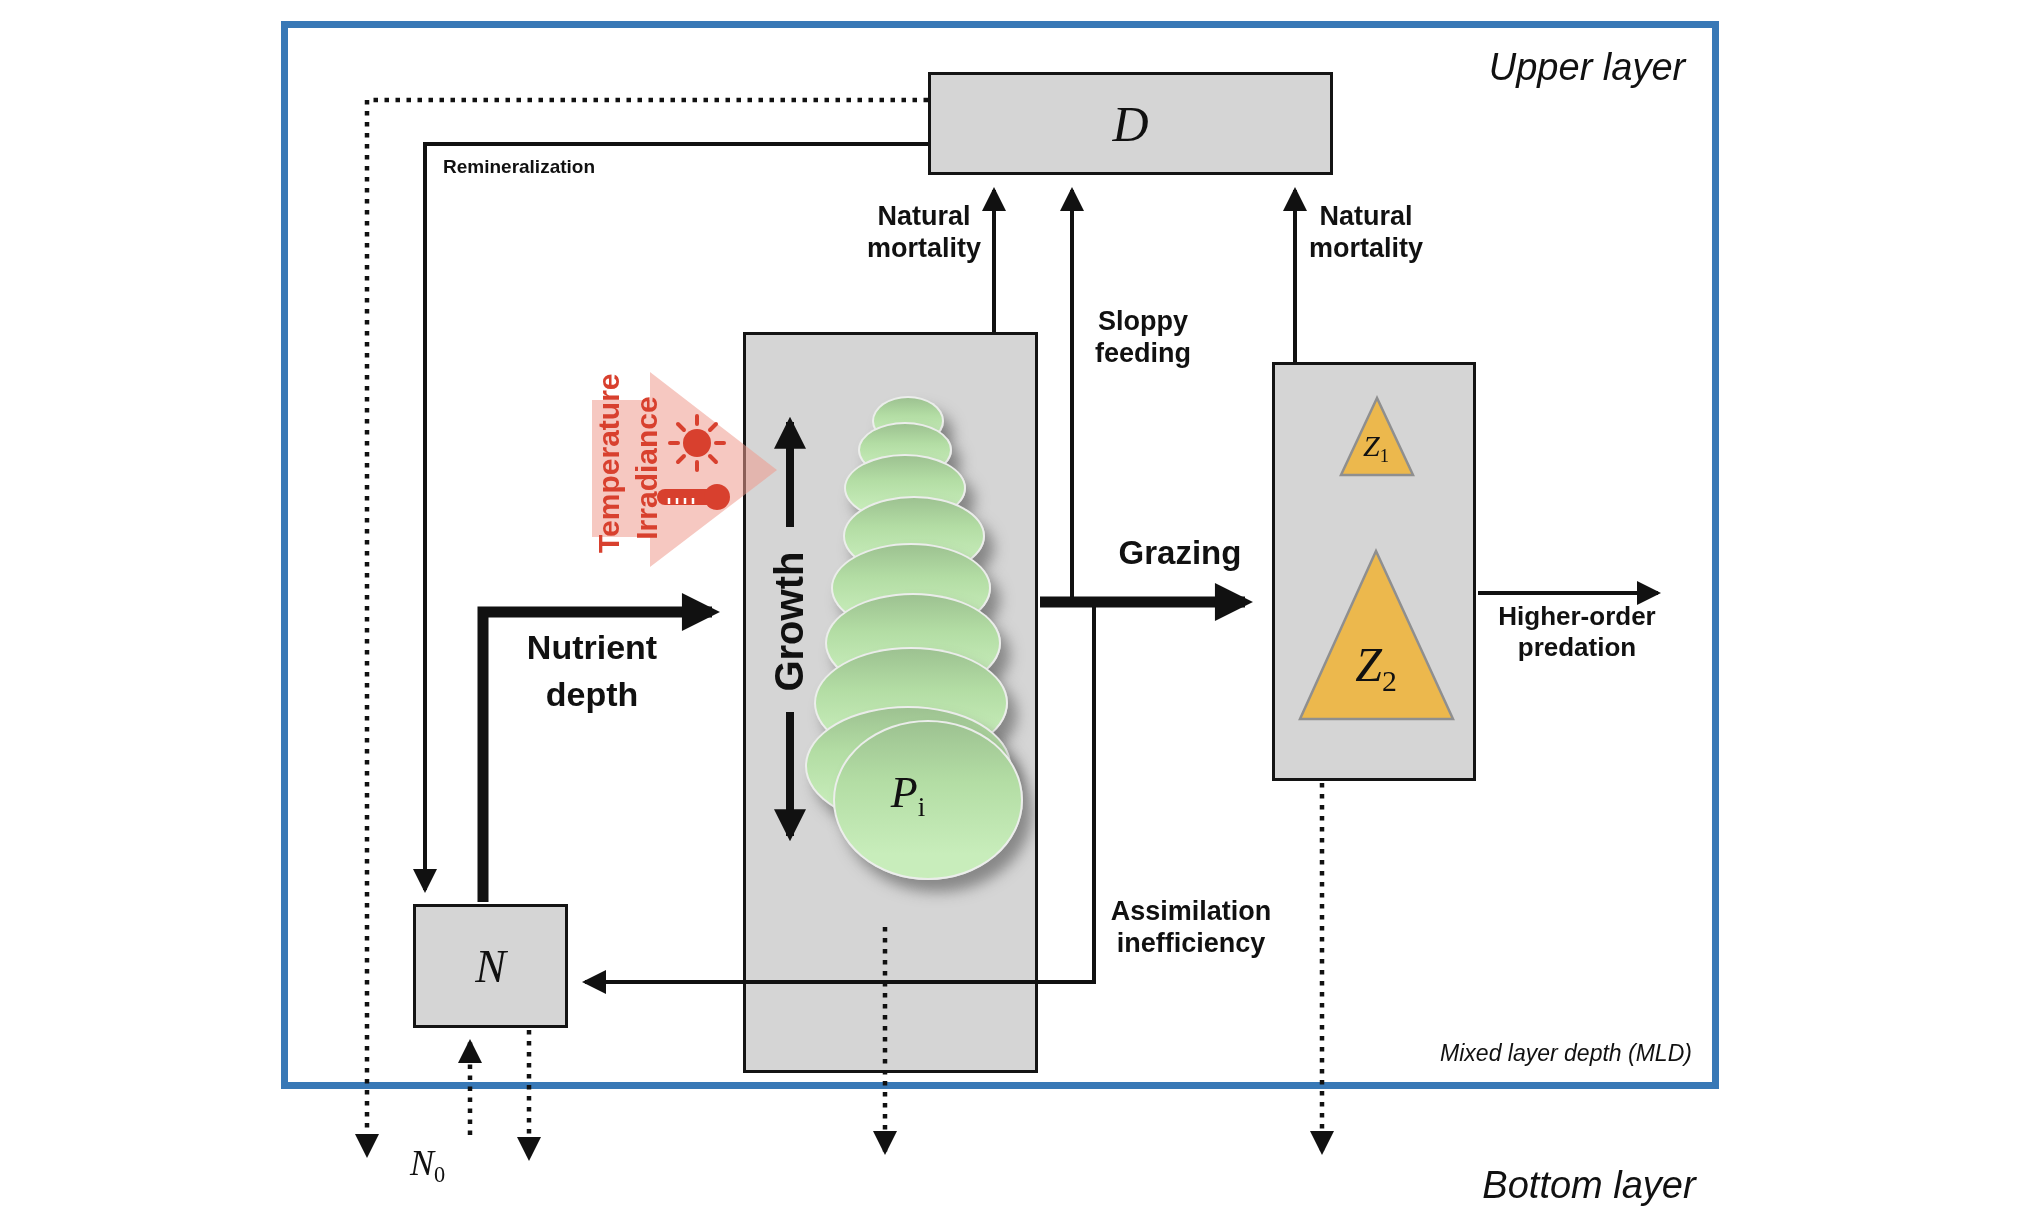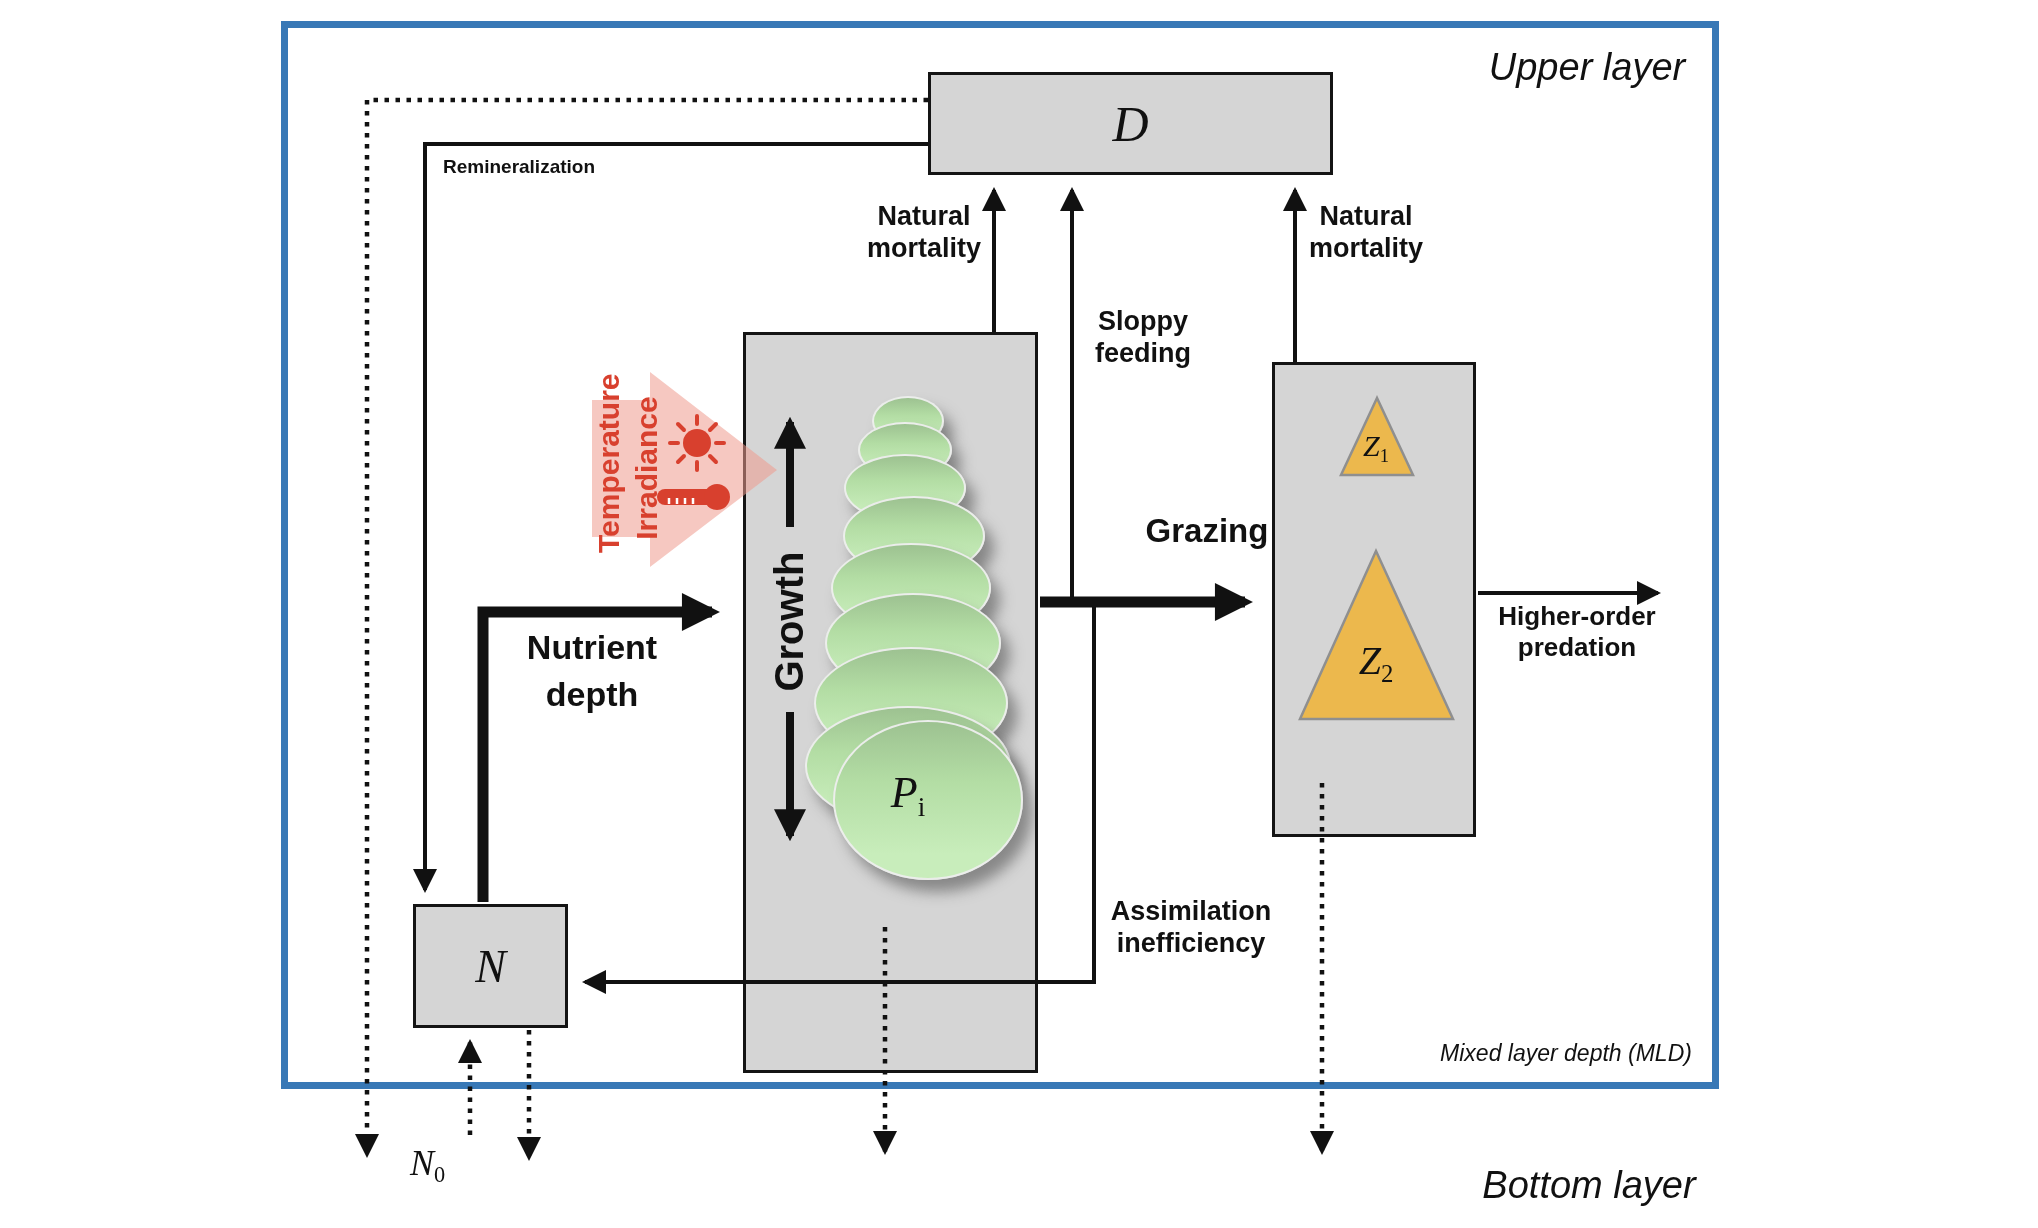--- a/index.html
+++ b/index.html
@@ -49,29 +49,29 @@
     <div class="ellipse" style="left:85px;top:208px;width:160px;height:90px;"></div>
     <div class="ellipse" style="left:79px;top:258px;width:176px;height:100px;"></div>
     <div class="ellipse" style="left:68px;top:312px;width:194px;height:112px;"></div>
     <div class="ellipse" style="left:59px;top:371px;width:206px;height:120px;"></div>
     <div class="ellipse" style="left:87px;top:385px;width:190px;height:160px;"></div>
     <div class="abs serif" style="left:162px;top:432px;transform:translateX(-50%);font-size:44px;">
       <span>P</span><span class="sub">i</span>
     </div>
   </div>
 
-  <div class="box" style="left:1272px;top:362px;width:204px;height:475px;text-decoration:underline;">
+  <div class="box" style="left:1272px;top:362px;width:204px;height:419px;text-decoration:underline;">
     <svg width="198" height="413" style="position:absolute;left:0;top:0;">
       <polygon points="102,33 66,110 138,110" fill="var(--orange,#ecb84d)" stroke="var(--triangle-border,#8f8f8f)" stroke-width="2.5"></polygon>
       <polygon points="101,186 25,354 178,354" fill="var(--orange,#ecb84d)" stroke="var(--triangle-border,#8f8f8f)" stroke-width="2.5"></polygon>
     </svg>
     <div class="abs serif" style="left:101px;top:64px;transform:translateX(-50%);font-size:30px;">
       <span>Z</span><span class="sub">1</span>
     </div>
-    <div class="abs serif" style="left:101px;top:272px;transform:translateX(-50%);font-size:40px;">
+    <div class="abs serif" style="left:101px;top:272px;transform:translateX(-50%);font-size:48px;">
       <span>Z</span><span class="sub">2</span>
     </div>
   </div>
 
   <div class="box" style="left:413px;top:904px;width:155px;height:124px;display:flex;align-items:center;justify-content:center;">
     <span class="serif" style="font-size:46px;">N</span>
   </div>
 
   <svg class="flow-svg" width="2038" height="1228">
     <polygon points="592,400 650,400 650,372 777,470 650,567 650,537 592,537" fill="var(--pink,#ee9a8e)" opacity="0.55"></polygon>
@@ -150,21 +150,21 @@
   <div class="abs lbl ctr two-line" style="left:1143px;top:306px;font-size:27px;">
     <div>Sloppy</div>
       <div>feeding</div>
   </div>
 
   <div class="abs lbl ctr two-line" style="left:1366px;top:201px;font-size:27px;">
     <div>Natural</div>
       <div>mortality</div>
   </div>
 
-  <div class="abs lbl ctr" style="left:1180px;top:512px;font-size:33px;margin-left:27px;">Grazing</div>
+  <div class="abs lbl ctr" style="left:1180px;top:534px;font-size:33px;">Grazing</div>
 
   <div class="abs lbl ctr two-line" style="left:1577px;top:601px;font-size:26px;">
     <div>Higher-order</div>
       <div>predation</div>
   </div>
 
   <div class="abs lbl ctr two-line" style="left:1191px;top:896px;font-size:27px;">
     <div>Assimilation</div>
       <div>inefficiency</div>
   </div>

